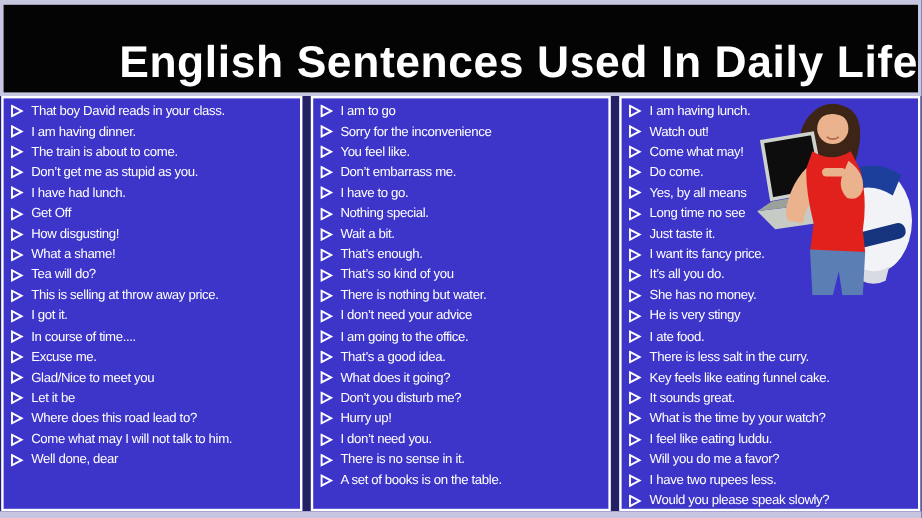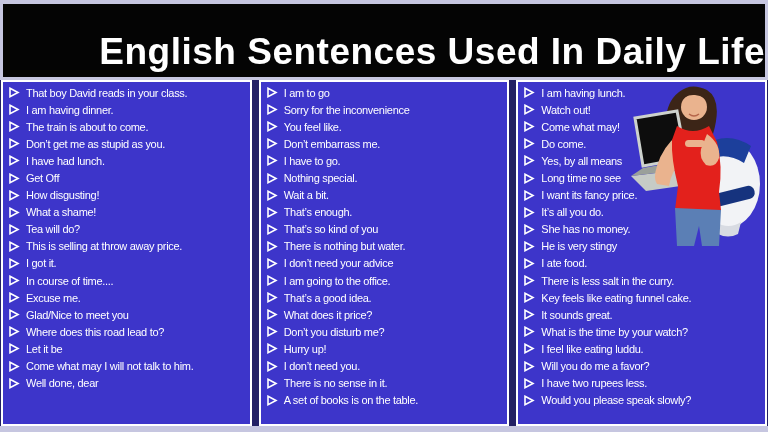--- a/index.html
+++ b/index.html
@@ -216,30 +216,30 @@
     </span>
     <span class="sentence-text">Glad/Nice to meet you</span>
   </li>
 
   <li class="sentence-item">
     <span class="bullet">
       <svg width="12" height="11" viewBox="0 0 12 11">
         <path d="M2 1.3 L10 5.5 L2 9.7 Z" fill="none" stroke="#ffffff" stroke-width="1.6" stroke-linejoin="miter"></path>
       </svg>
     </span>
+    <span class="sentence-text">Let it be</span>
+  </li>
+
+  <li class="sentence-item">
+    <span class="bullet">
+      <svg width="12" height="11" viewBox="0 0 12 11">
+        <path d="M2 1.3 L10 5.5 L2 9.7 Z" fill="none" stroke="#ffffff" stroke-width="1.6" stroke-linejoin="miter"></path>
+      </svg>
+    </span>
     <span class="sentence-text">Where does this road lead to?</span>
-  </li>
-
-  <li class="sentence-item">
-    <span class="bullet">
-      <svg width="12" height="11" viewBox="0 0 12 11">
-        <path d="M2 1.3 L10 5.5 L2 9.7 Z" fill="none" stroke="#ffffff" stroke-width="1.6" stroke-linejoin="miter"></path>
-      </svg>
-    </span>
-    <span class="sentence-text">Let it be</span>
   </li>
 
   <li class="sentence-item">
     <span class="bullet">
       <svg width="12" height="11" viewBox="0 0 12 11">
         <path d="M2 1.3 L10 5.5 L2 9.7 Z" fill="none" stroke="#ffffff" stroke-width="1.6" stroke-linejoin="miter"></path>
       </svg>
     </span>
     <span class="sentence-text">Come what may I will not talk to him.</span>
   </li>
@@ -373,21 +373,21 @@
     </span>
     <span class="sentence-text">That’s a good idea.</span>
   </li>
 
   <li class="sentence-item">
     <span class="bullet">
       <svg width="12" height="11" viewBox="0 0 12 11">
         <path d="M2 1.3 L10 5.5 L2 9.7 Z" fill="none" stroke="#ffffff" stroke-width="1.6" stroke-linejoin="miter"></path>
       </svg>
     </span>
-    <span class="sentence-text">What does it price?</span>
+    <span class="sentence-text">What does it going?</span>
   </li>
 
   <li class="sentence-item">
     <span class="bullet">
       <svg width="12" height="11" viewBox="0 0 12 11">
         <path d="M2 1.3 L10 5.5 L2 9.7 Z" fill="none" stroke="#ffffff" stroke-width="1.6" stroke-linejoin="miter"></path>
       </svg>
     </span>
     <span class="sentence-text">Don’t you disturb me?</span>
   </li>
@@ -478,20 +478,28 @@
 
   <li class="sentence-item">
     <span class="bullet">
       <svg width="12" height="11" viewBox="0 0 12 11">
         <path d="M2 1.3 L10 5.5 L2 9.7 Z" fill="none" stroke="#ffffff" stroke-width="1.6" stroke-linejoin="miter"></path>
       </svg>
     </span>
     <span class="sentence-text">Long time no see</span>
   </li>
 
+  <li class="sentence-item">
+    <span class="bullet">
+      <svg width="12" height="11" viewBox="0 0 12 11">
+        <path d="M2 1.3 L10 5.5 L2 9.7 Z" fill="none" stroke="#ffffff" stroke-width="1.6" stroke-linejoin="miter"></path>
+      </svg>
+    </span>
+    <span class="sentence-text">Just taste it.</span>
+  </li>
 
   <li class="sentence-item">
     <span class="bullet">
       <svg width="12" height="11" viewBox="0 0 12 11">
         <path d="M2 1.3 L10 5.5 L2 9.7 Z" fill="none" stroke="#ffffff" stroke-width="1.6" stroke-linejoin="miter"></path>
       </svg>
     </span>
     <span class="sentence-text">I want its fancy price.</span>
   </li>
 

